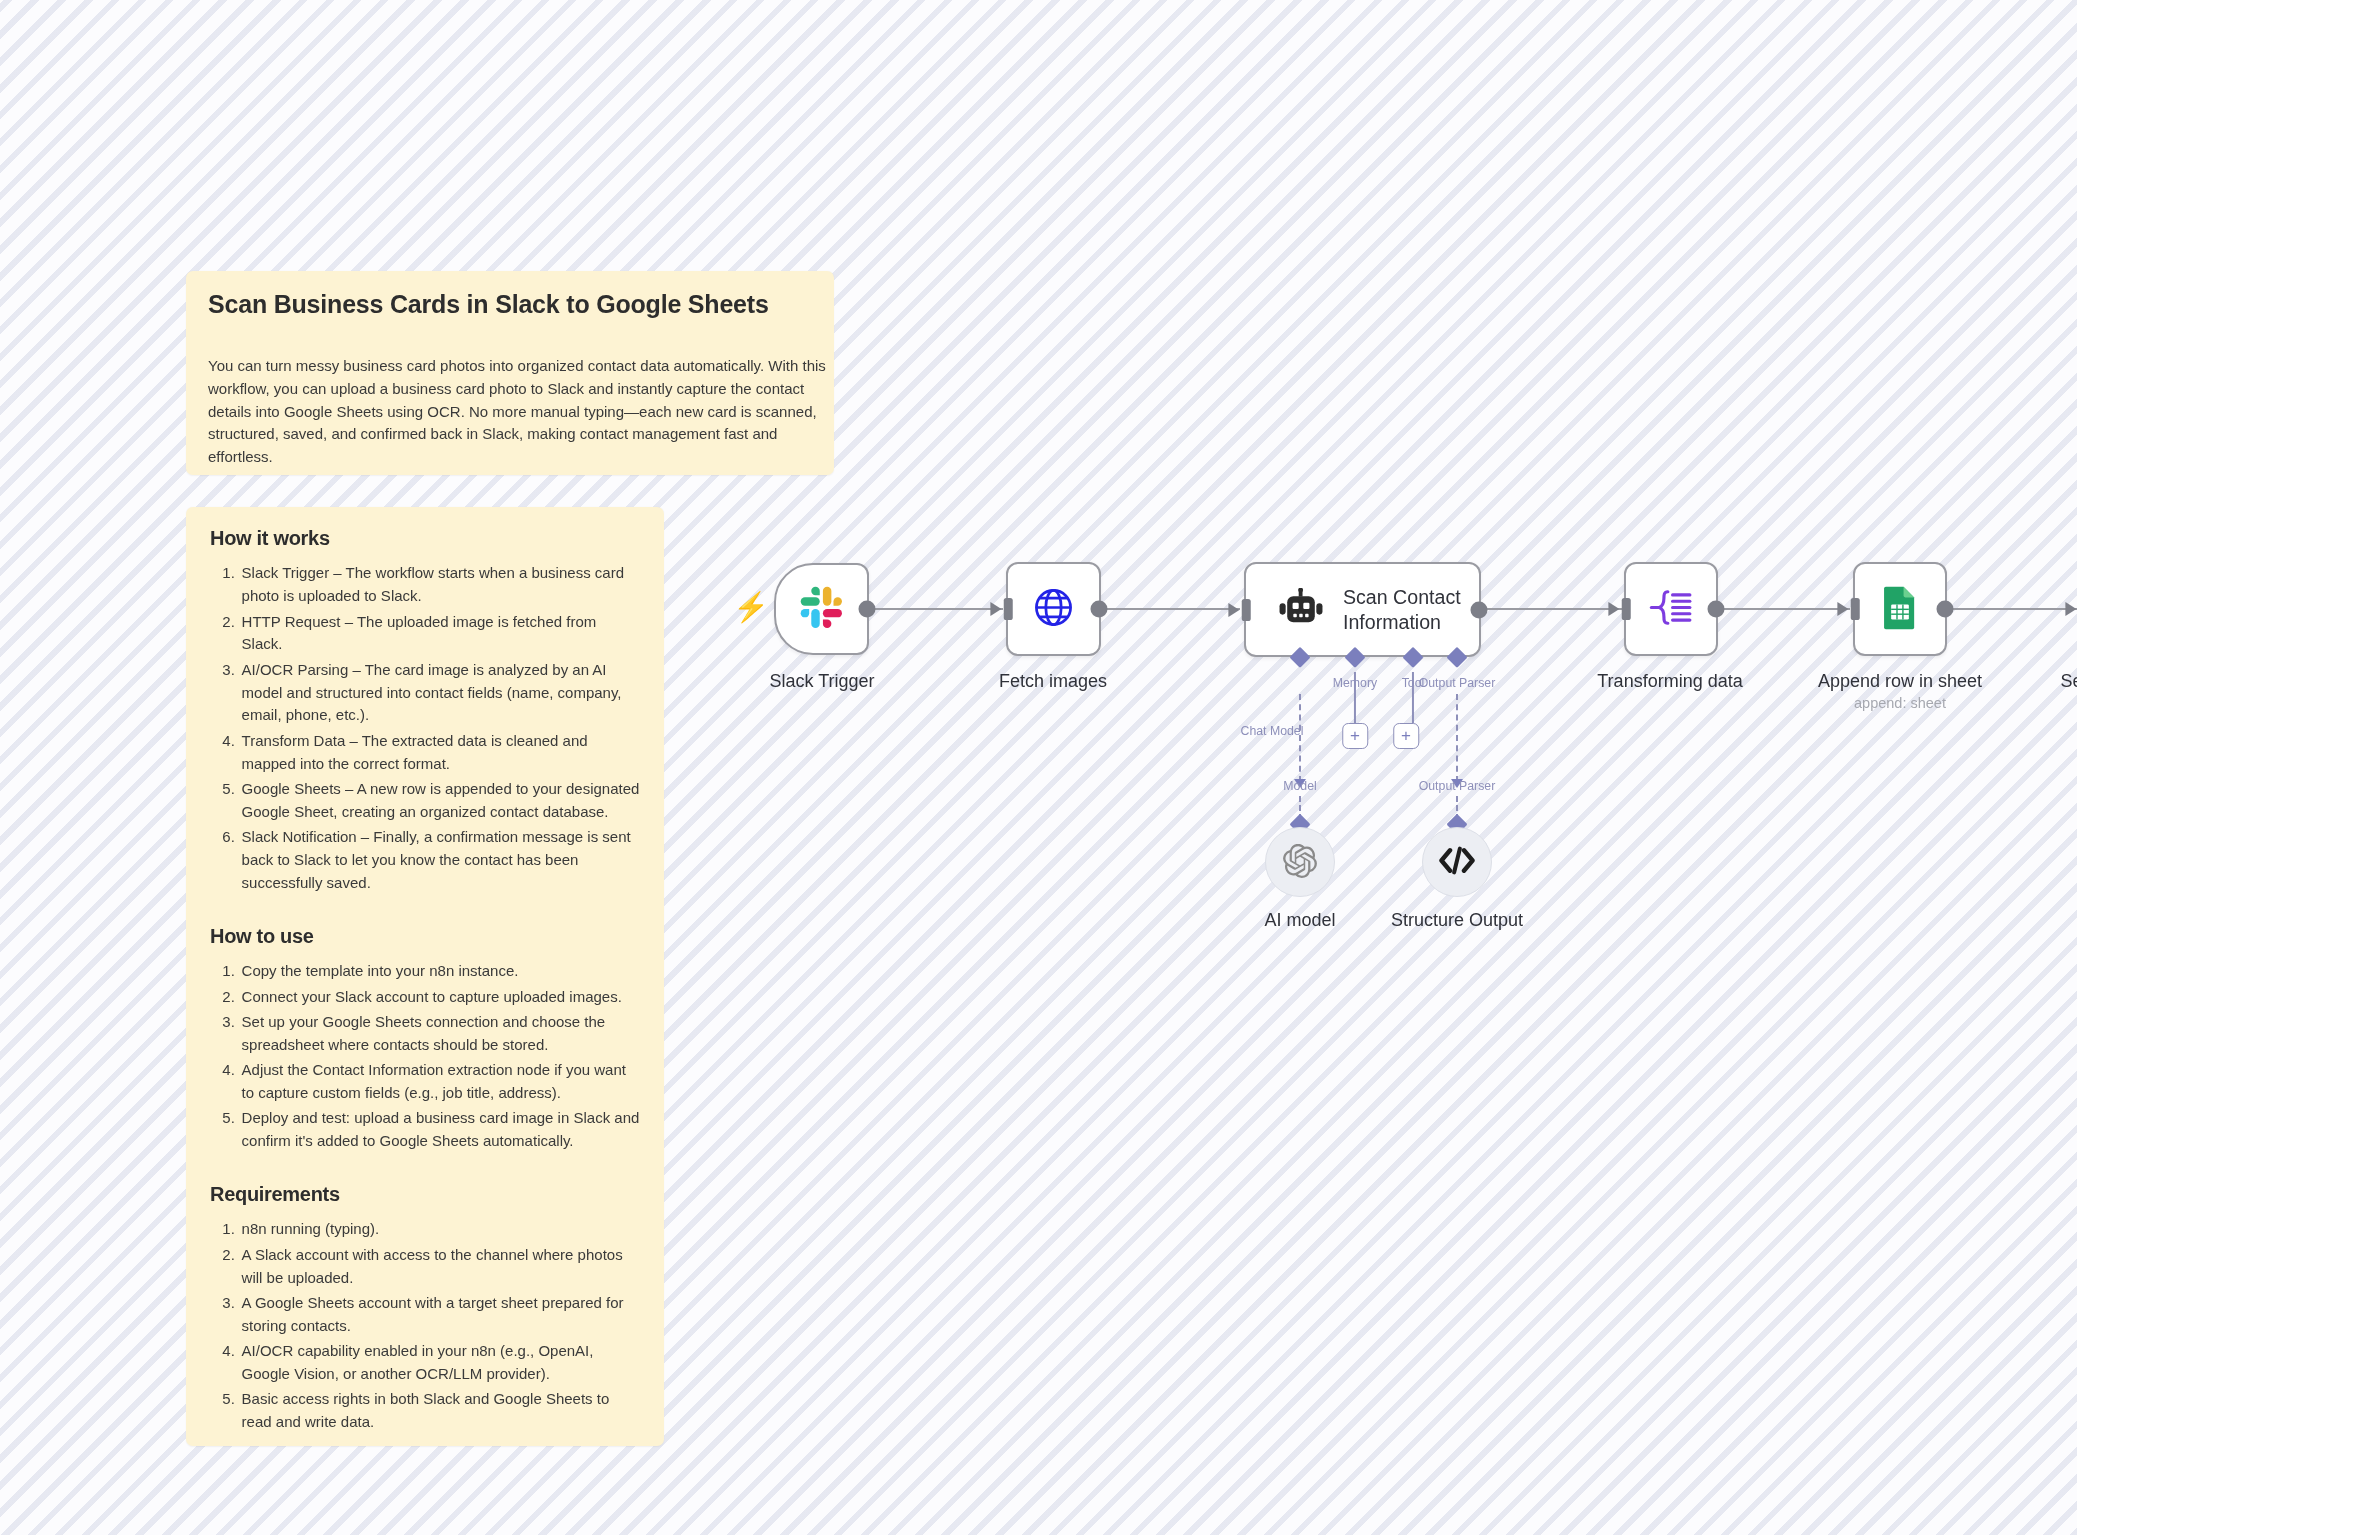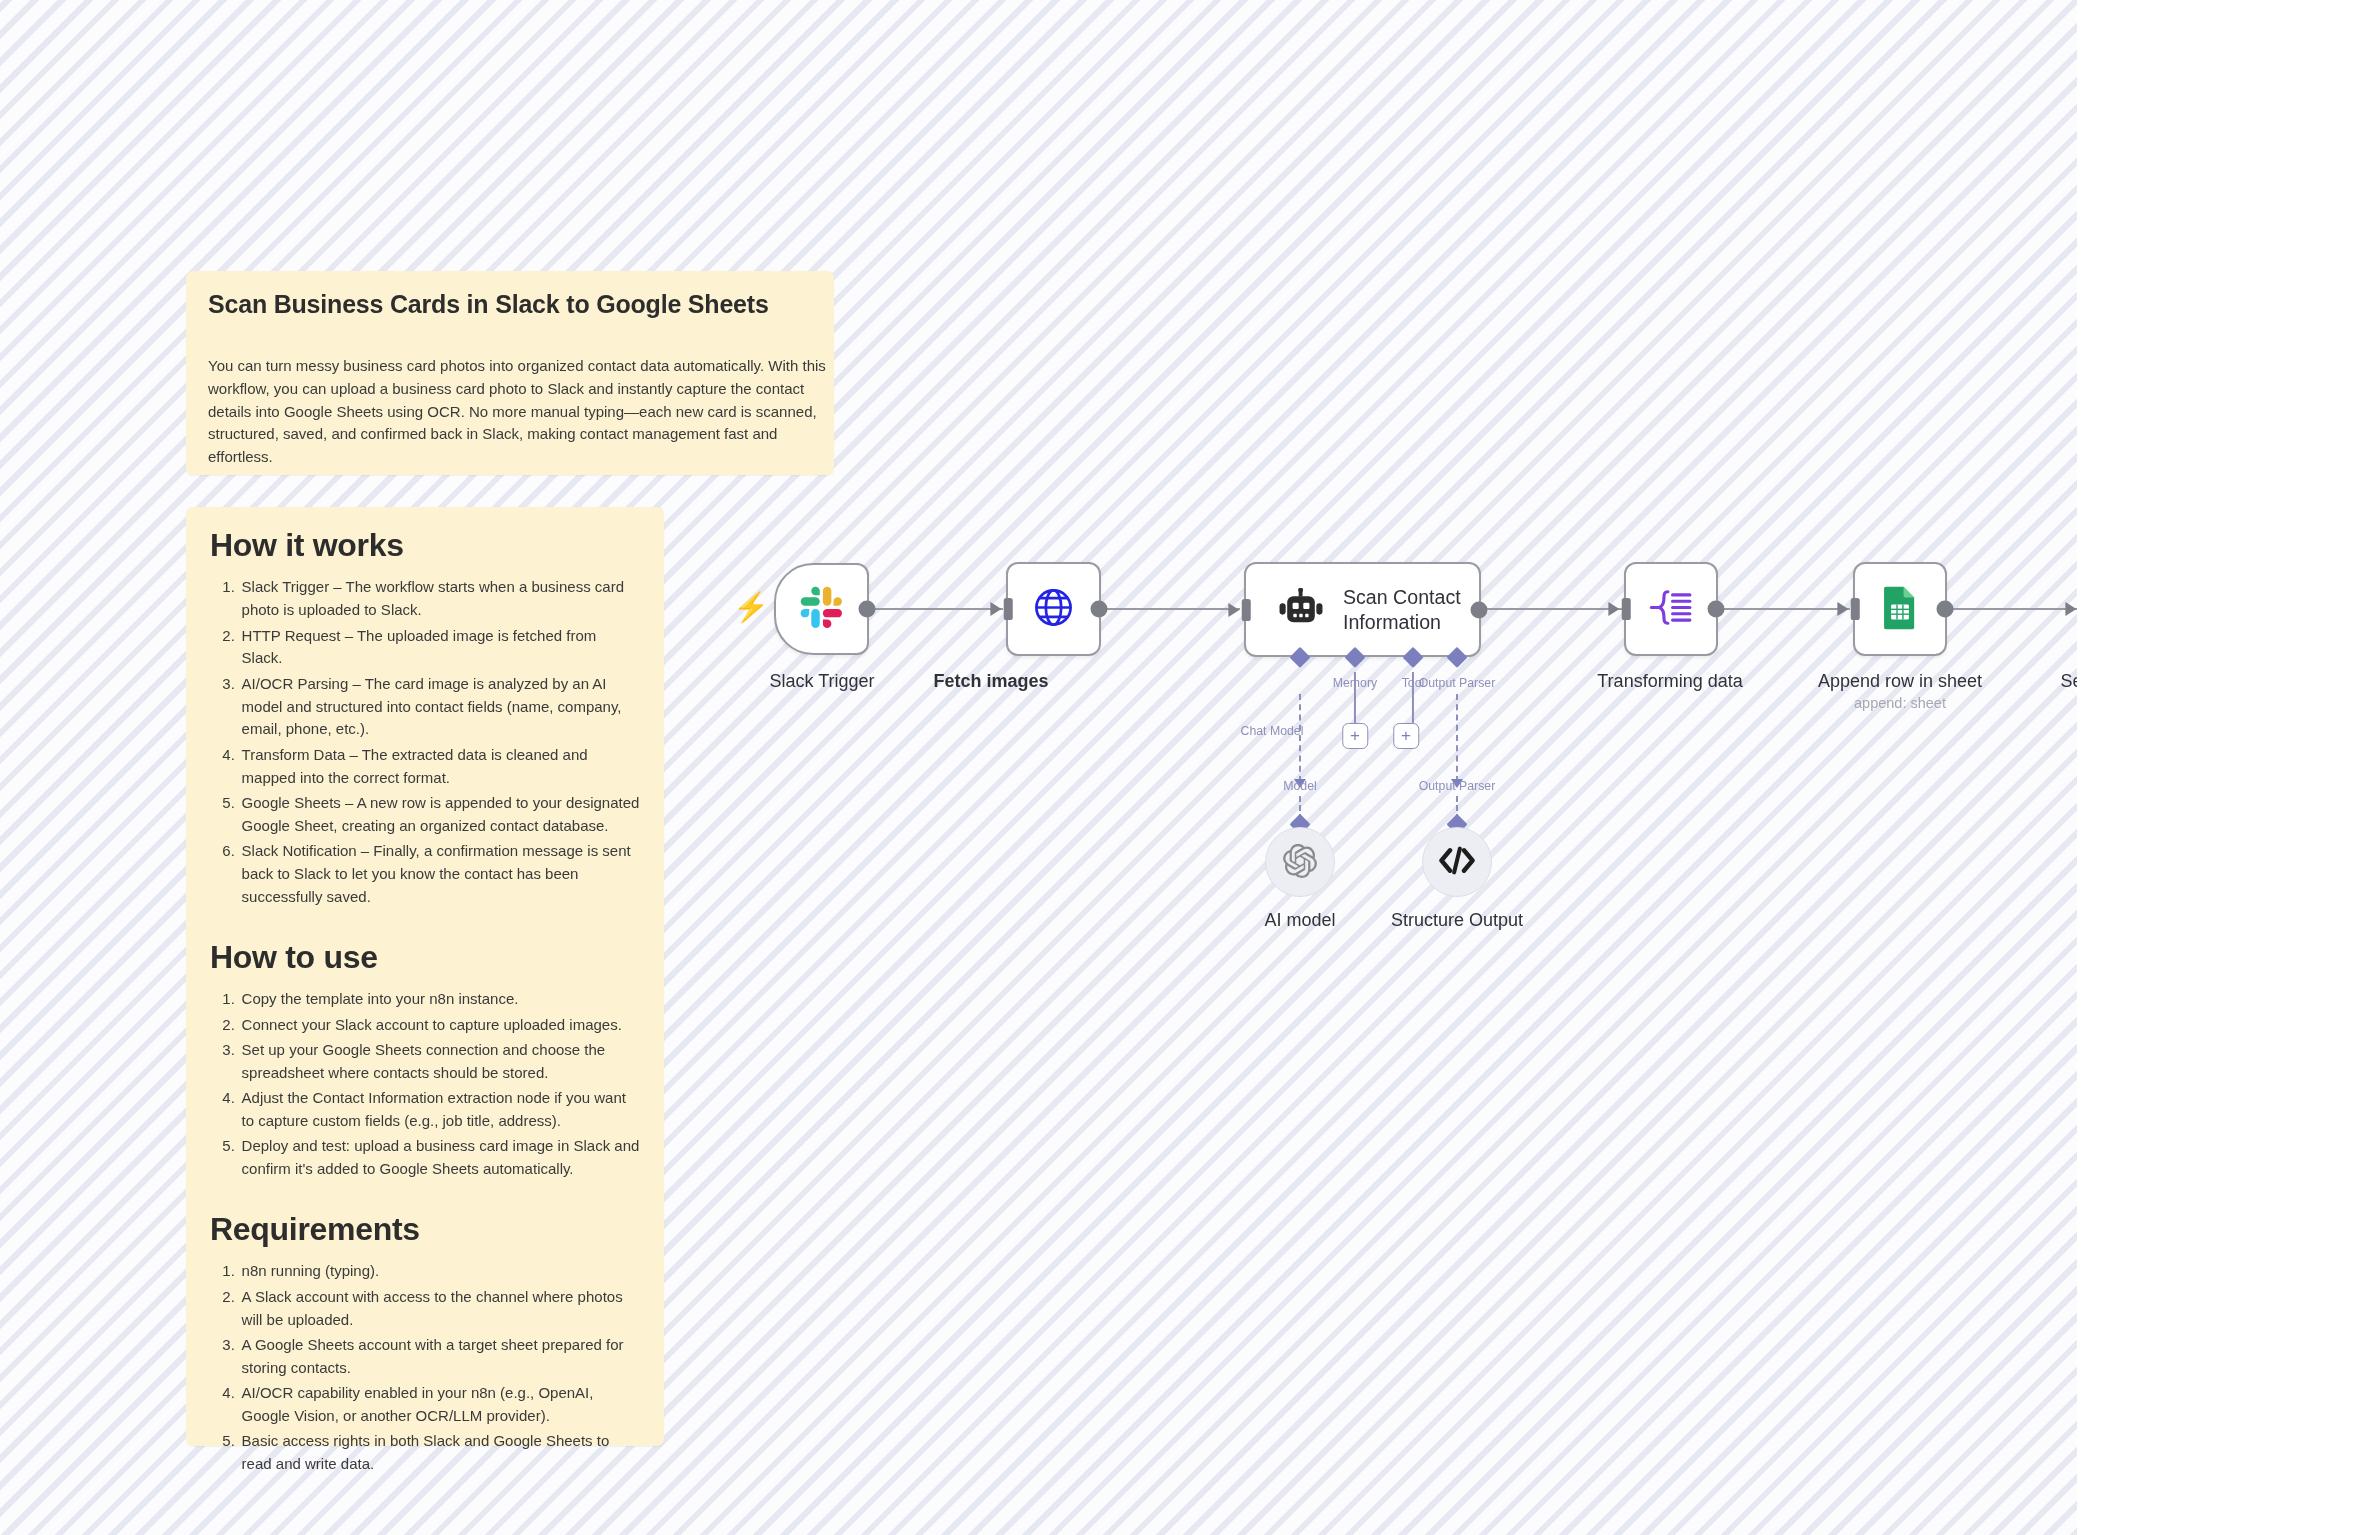--- a/index.html
+++ b/index.html
@@ -42,21 +42,21 @@
     letter-spacing: -0.2px;
     margin: 0;
   }
   .sticky-body {
     font-size: 15px;
     line-height: 1.52;
     color: #3a3a3a;
     margin: 0;
   }
   .sticky-h2 {
-    font-size: 32px;
+    font-size: 20px;
     font-weight: 700;
     color: #2d2d2d;
     letter-spacing: -0.3px;
     margin: 0;
   }
   .sticky-list {
     margin: 0;
     padding-left: 29px;
     font-size: 15px;
     line-height: 1.52;
@@ -325,21 +325,21 @@
       <svg width="41" height="41" viewBox="0 0 48 48" aria-hidden="true">
         <circle cx="24" cy="24" r="20" fill="none" stroke="#2323e6" stroke-width="3.2"></circle>
         <ellipse cx="24" cy="24" rx="9" ry="20" fill="none" stroke="#2323e6" stroke-width="3.2"></ellipse>
         <line x1="4" y1="24" x2="44" y2="24" stroke="#2323e6" stroke-width="3.2"></line>
         <line x1="8.2" y1="13" x2="39.8" y2="13" stroke="#2323e6" stroke-width="3.2"></line>
         <line x1="8.2" y1="35" x2="39.8" y2="35" stroke="#2323e6" stroke-width="3.2"></line>
       </svg>
     </span>
     <span class="port-out"></span>
   </div>
-  <div class="node-label" style="left:991px; top:671px;font-weight:bold;">Fetch images</div>
+  <div class="node-label" style="left:1053px; top:671px;">Fetch images</div>
 
   <div class="node agent" style="left:1244px; top:562px; width:237px; height:95px;">
     <span class="arrow-in"></span>
     <span class="port-in"></span>
     <span>
       <svg width="46" height="41" viewBox="0 0 60 52" aria-hidden="true">
         <rect x="12" y="10" width="36" height="34" rx="8" fill="#2b2b2b"></rect>
         <rect x="27" y="1.5" width="5" height="9" fill="#2b2b2b"></rect>
         <circle cx="29.5" cy="2" r="3.2" fill="#2b2b2b"></circle>
         <rect x="2" y="19" width="8" height="15" rx="4" fill="#2b2b2b"></rect>

